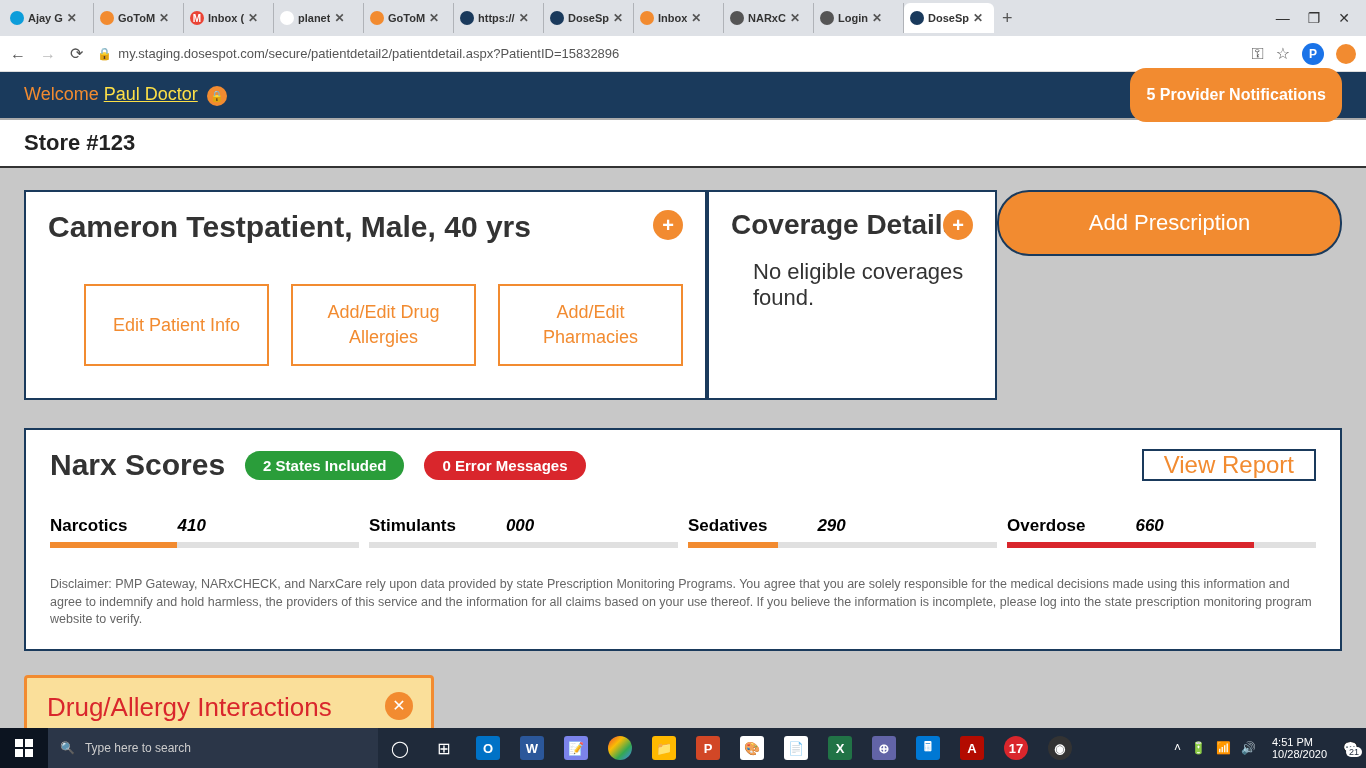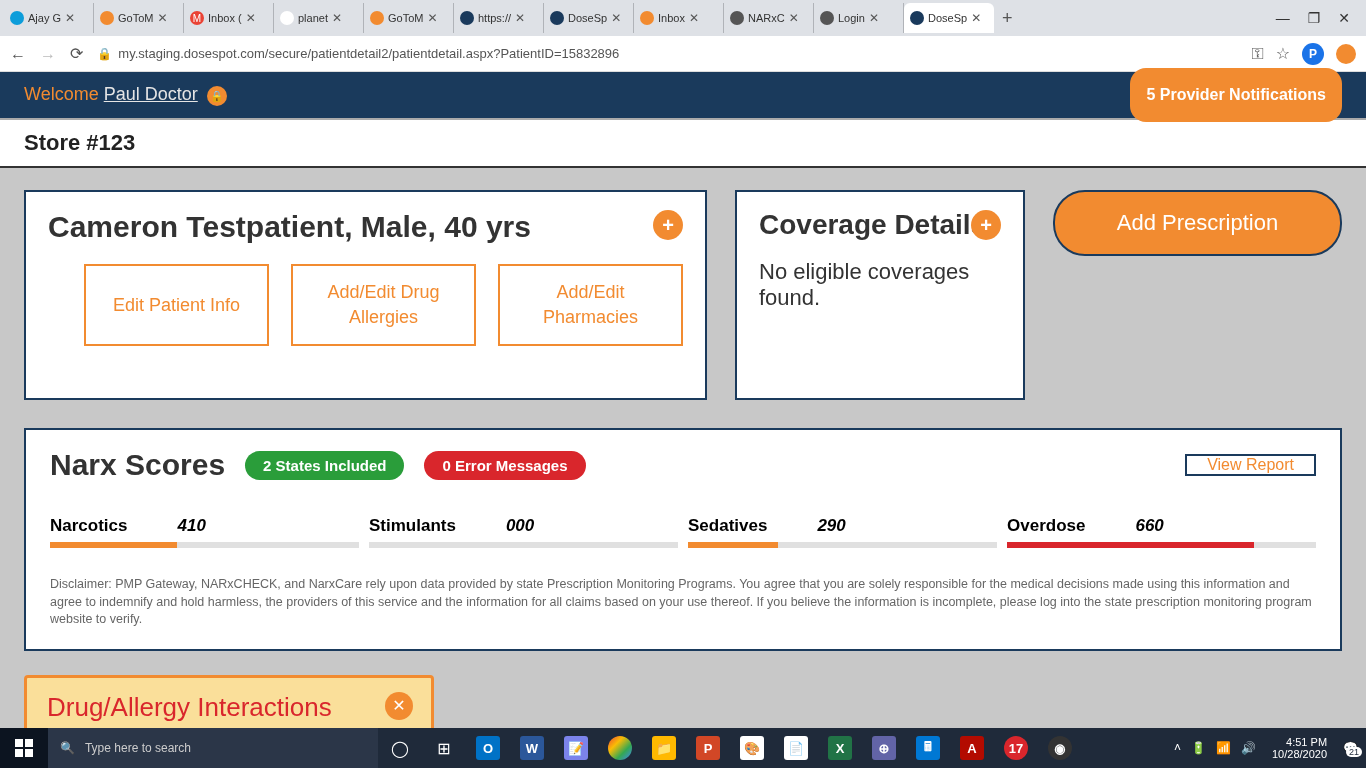--- a/index.html
+++ b/index.html
@@ -1,71 +1,71 @@
 <!DOCTYPE html>
 <html><head>
 <meta charset="utf-8">
 <style>
   * { margin: 0; padding: 0; box-sizing: border-box; font-family: Arial, sans-serif; }
   body { width: 1366px; height: 768px; overflow: hidden; background: #fff; }
 
   
   .browser-top { background: #dee1e6; height: 36px; display: flex; align-items: center; padding: 0 4px; }
-  .tab { display: flex; align-items: center; background: #dee1e6; border-right: 1px solid #b0b3b8; padding: 0 6px; height: 30px; font-size: 11px; color: #333; max-width: 100px; min-width: 90px; overflow: hidden; white-space: nowrap; }
+  .tab { display: flex; align-items: center; background: #dee1e6; border-right: 1px solid #b0b3b8; padding: 0 6px; height: 30px; font-size: 11px; color: #333; max-width: 100px; min-width: 90px; overflow: hidden; white-space: nowrap; font-weight: bold; }
   .tab.active { background: #fff; border-top-left-radius: 6px; border-top-right-radius: 6px; border-right: none; }
   .tab-icon { width: 14px; height: 14px; border-radius: 50%; margin-right: 4px; flex-shrink: 0; display: inline-flex; align-items:center; justify-content:center; font-size:10px;}
   .tab-close { margin-left: 4px; color: #555; cursor: pointer; font-size: 12px; }
   .tab-new { padding: 0 8px; font-size: 18px; color: #555; cursor: pointer; }
   .win-controls { margin-left: auto; display: flex; gap: 18px; padding-right: 12px; color: #333; }
   .win-btn { font-size: 14px; cursor: pointer; }
 
   .addr-bar { background: #fff; height: 36px; display: flex; align-items: center; padding: 0 10px; gap: 14px; border-bottom: 1px solid #ddd;}
   .nav-icon { color: #555; font-size: 16px; cursor: pointer; }
   .url-field { flex: 1; display: flex; align-items: center; gap: 6px; font-size: 13px; color: #555; }
   .url-lock { font-size: 12px; }
   .addr-right { display: flex; align-items: center; gap: 12px; }
   .profile-p { width: 22px; height: 22px; border-radius: 50%; background: #1a73e8; color: #fff; display: flex; align-items: center; justify-content: center; font-size: 12px; font-weight: bold; }
   .ext-dot { width: 20px; height: 20px; border-radius: 50%; background: #f28b30; }
 
   
   .app-header { background: #1a3a5c; height: 46px; display: flex; align-items: center; padding: 0 24px; justify-content: space-between; }
   .welcome { color: #f28b30; font-size: 18px; }
-  .welcome a { color: #e5e5e5; text-decoration: underline; }
+  .welcome a { color: #fde047; text-decoration: underline; }
   .lock-badge { display: inline-flex; width: 20px; height: 20px; background: #f28b30; border-radius: 50%; color: #1a3a5c; align-items:center; justify-content:center; font-size:11px; margin-left:4px;}
   .notif-pill { background: #f28b30; color: #fff; padding: 18px 16px; border-radius: 16px; font-size: 16px; font-weight: bold; cursor: pointer; }
 
   .store-bar { background: #fff; padding: 10px 24px; font-size: 22px; font-weight: bold; color: #222; border-top: 2px solid #aaa; border-bottom: 2px solid #333;}
   
   .page-body { background: #c8c8c8; padding: 22px 24px; height: calc(768px - 36px - 36px - 46px - 50px - 40px); overflow: hidden; }
 
-  .row1 { display: flex; gap: 28px; }
+  .row1 { display: flex; }
   .panel { background: #fff; border: 2px solid #1a3a5c; padding: 18px 22px; }
   .patient-panel { flex: 0 0 630px; height: 210px; position: relative; }
   .patient-title { font-size: 30px; font-weight: 600; color: #333; }
   .plus-circle { position: absolute; top: 18px; right: 22px; width: 30px; height: 30px; background: #f28b30; border-radius: 50%; color: #fff; display:flex; align-items:center; justify-content:center; font-size:20px; font-weight:bold; cursor:pointer;}
-  .sub-buttons { display: flex; gap: 22px; margin-top: 20px; padding-left: 36px; }
+  .sub-buttons { display: flex; gap: 22px; margin-top: 40px; padding-left: 36px; }
   .sub-btn { border: 2px solid #f28b30; color: #f28b30; padding: 14px 10px; text-align: center; font-size: 18px; font-weight: 500; cursor: pointer; display:flex; align-items:center; justify-content:center; line-height:1.4;}
   .sub-btn.b1 { width: 185px; }
   .sub-btn.b2 { width: 185px; }
   .sub-btn.b3 { width: 185px; }
 
   .coverage-panel { flex: 0 0 290px; height: 210px; position: relative; }
   .coverage-title { font-size: 28px; font-weight: 600; color: #333; line-height:1.1;}
-  .coverage-text { font-size: 22px; color: #333; margin-top: 18px; }
+  .coverage-text { font-size: 22px; color: #333; margin-top: 18px; margin-left: 22px; }
 
   .actions-col { flex: 1; display: flex; flex-direction: column; gap: 36px; }
   .big-btn { background: #f28b30; color: #fff; border: 2px solid #1a3a5c; border-radius: 32px; padding: 18px 0; text-align: center; font-size: 22px; font-weight: 500; cursor: pointer; }
 
   .narx-panel { margin-top: 28px; background: #fff; border: 2px solid #1a3a5c; padding: 18px 24px 20px; }
   .narx-head { display: flex; align-items: center; gap: 20px; }
   .narx-title { font-size: 30px; font-weight: 700; color: #333; }
   .pill { color: #fff; padding: 6px 18px; border-radius: 18px; font-size: 15px; font-weight: bold; }
   .pill.green { background: #2a9d3a; }
   .pill.red { background: #d9262c; }
-  .view-report { margin-left: auto; border: 2px solid #1a3a5c; color: #f28b30; padding: 0 20px; font-size: 16px; font-weight: 500; cursor: pointer; }
+  .view-report { margin-left: auto; border: 2px solid #1a3a5c; color: #f28b30; padding: 0 20px; font-size: 24px; font-weight: 500; cursor: pointer; }
 
   .scores-row { display: flex; gap: 10px; margin-top: 34px; }
   .score { flex: 1; }
   .score-head { display: flex; gap: 50px; font-size: 17px; font-weight: bold; font-style: normal; margin-bottom: 6px;}
   .score-head .val { font-style: italic; font-weight: bold;}
   .bar-bg { height: 6px; background: #e0e0e0; position: relative; }
   .bar-fill { height: 6px; position: absolute; left: 0; top: 0; }
   .bar-fill.orange { background: #f28b30; }
   .bar-fill.red { background: #d9262c; }
   .disclaimer { font-size: 12.5px; color: #666; margin-top: 28px; line-height: 1.4;}
@@ -77,21 +77,21 @@
   
   .taskbar { position: fixed; bottom: 0; left: 0; width: 1366px; height: 40px; background: #1f2a3a; display: flex; align-items: center; color: #fff; font-size: 12px; }
   .start { width: 48px; height: 40px; background: #0c1420; display:flex; align-items:center; justify-content:center;}
   .win-grid { display: grid; grid-template-columns: 8px 8px; grid-template-rows: 8px 8px; gap: 2px;}
   .win-grid span { background:#fff; }
   .search-box { background:#2b3648; height:40px; display:flex; align-items:center; padding:0 12px; width: 330px; gap:10px; color:#ccc;}
   .tb-icons { display:flex; align-items:center; height:40px; }
   .tb-icon { width:44px; height:40px; display:flex; align-items:center; justify-content:center; font-size:16px;}
   .tb-app { width:24px; height:24px; border-radius:3px; display:flex; align-items:center; justify-content:center; font-size:13px; font-weight:bold;}
   .tray { margin-left:auto; display:flex; align-items:center; gap:10px; padding-right:8px;}
-  .clock { text-align:right; line-height:1.1; font-size:11px; padding:0 6px;}
+  .clock { line-height:1.1; font-size:11px; padding:0 6px;}
 </style>
 </head>
 <body>
 
 <div class="browser-top" id="tab-strip">
 <div class="tab">
       <span class="tab-icon" style="background: rgb(13, 157, 218); color: rgb(255, 255, 255);"></span>
       <span style="overflow: hidden; text-overflow: ellipsis;">Ajay G</span>
       <span class="tab-close">✕</span>
     </div>

